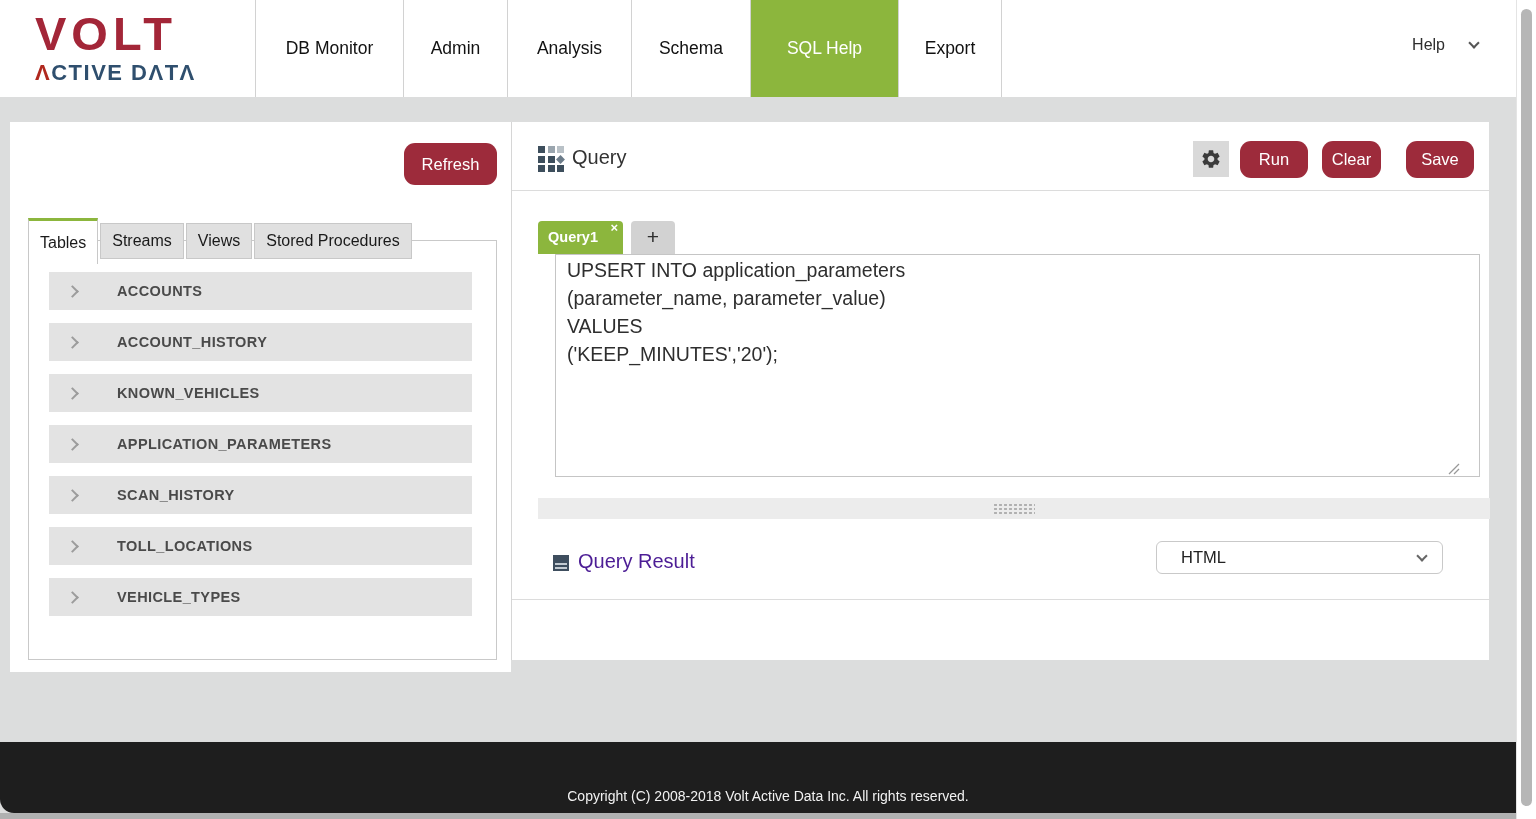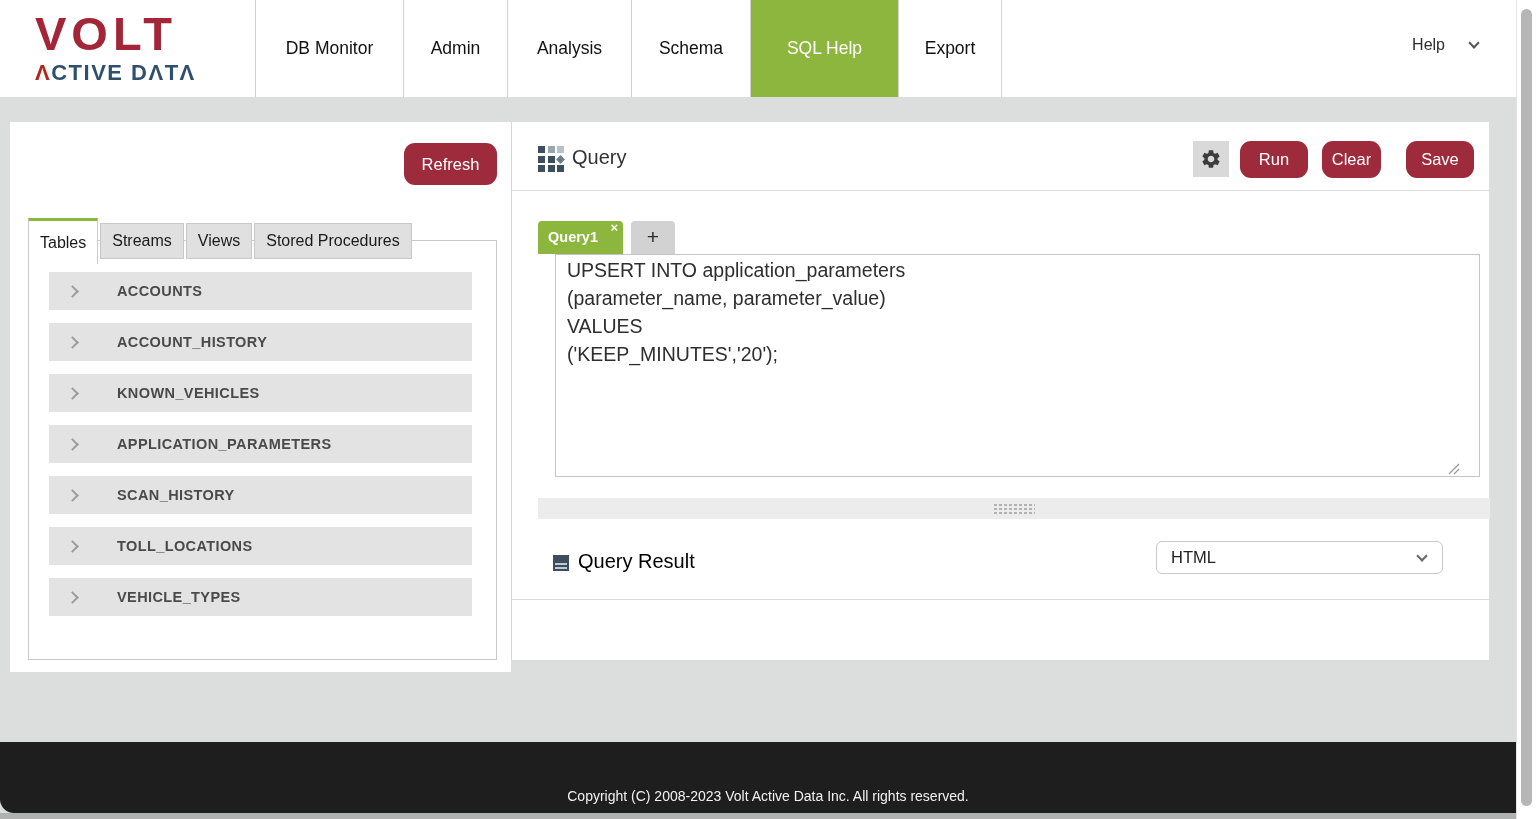--- a/index.html
+++ b/index.html
@@ -75,24 +75,24 @@
 
   .splitter { position:absolute; left:26px; top:376px; width:952px; height:21px; background:#ececec;
               cursor:row-resize; display:flex; align-items:center; justify-content:center; }
   .grip-dots { width:42px; height:11px;
                background-image:radial-gradient(circle, #b0b0b0 1.1px, transparent 1.4px);
                background-size:5px 4px; }
 
   .result-icon { position:absolute; left:41px; top:433px; width:16px; height:16px; background:#3e4e5e; }
   .result-icon i { position:absolute; left:2px; width:12px; height:2px; background:#c3cbd2; }
   .result-icon .l1 { top:8px; } .result-icon .l2 { top:12px; }
-  .result-title { position:absolute; left:66px; top:428px; font-size:20px; color:#000000; }
+  .result-title { position:absolute; left:66px; top:428px; font-size:20px; color:#4c1d95; }
   .format-select { position:absolute; left:644px; top:419px; width:287px; height:33px; background:#fff;
                    border:1px solid #c9c9c9; border-radius:6px; font-size:16.5px; color:#222;
-                   display:flex; align-items:center; padding-left:14px; cursor:pointer; }
+                   display:flex; align-items:center; padding-left:24px; cursor:pointer; }
   .format-select .chev-down { position:absolute; right:16px; border-color:#666; }
 
   
   .footer { position:absolute; left:0; top:742px; width:1536px; height:71px; background:#1e1e1e;
             border-radius:0 0 14px 14px; }
   .copyright { position:absolute; bottom:9px; width:100%; text-align:center; font-size:14px; color:#f2f2f2; }
   .bottom-strip { position:absolute; left:0; top:813px; width:1536px; height:6px; background:#b0b1b1; }
   .scrollbar-track { position:absolute; right:0; top:0; width:20px; height:819px; background:#ffffff;
                      border-left:1px solid #e4e4e4; z-index:50; }
   .scrollbar-thumb { position:absolute; right:4px; top:9px; width:11px; height:797px;
@@ -209,17 +209,17 @@
   <div class="result-title">Query Result</div>
   <div class="format-select">
     <span>HTML</span>
     <span class="chev-down"></span>
   </div>
   <div class="q-divider2"></div>
 </section>
 
 <div class="bottom-strip"></div>
 <footer class="footer">
-  <div class="copyright">Copyright (C) 2008-2023 Volt Active Data Inc. All rights reserved.</div>
+  <div class="copyright">Copyright (C) 2008-2018 Volt Active Data Inc. All rights reserved.</div>
 </footer>
 <div class="scrollbar-track">
   <div class="scrollbar-thumb"></div>
 </div>
 
 </body></html>

